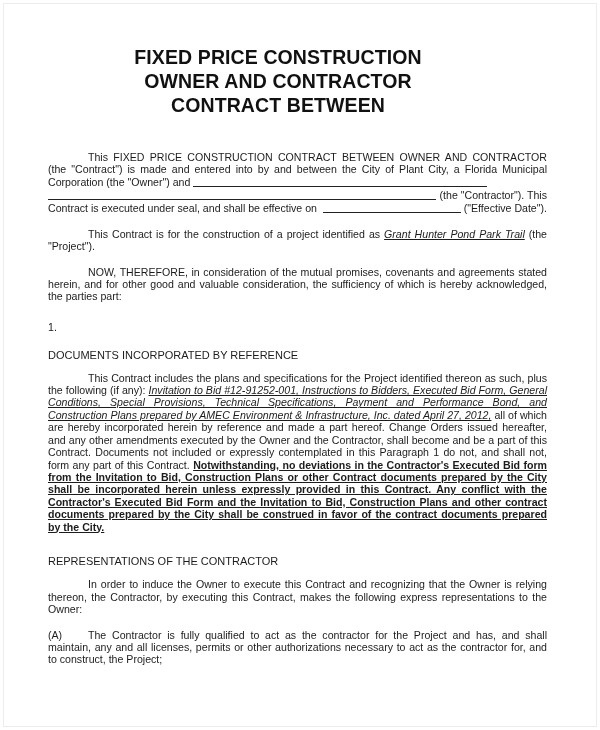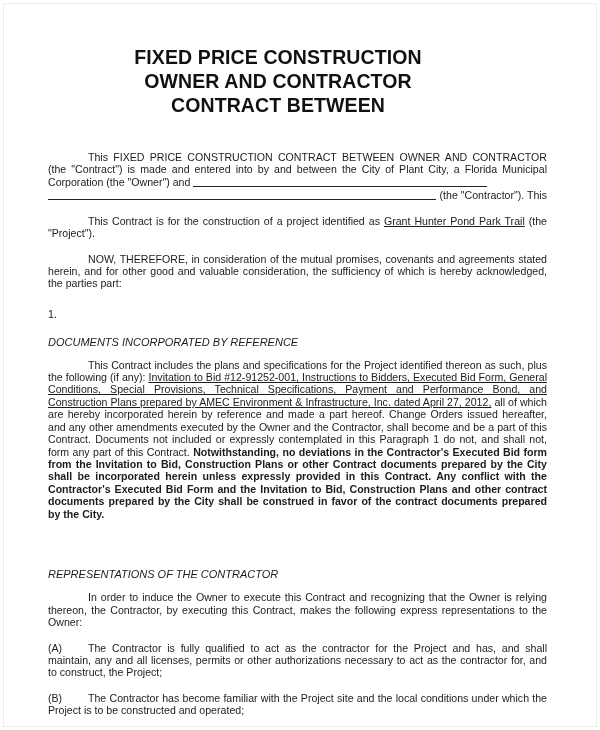--- a/index.html
+++ b/index.html
@@ -3,27 +3,27 @@
 <meta charset="utf-8">
 <style>
   html, body { margin: 0; padding: 0; background: #ffffff; }
   body { width: 600px; height: 730px; overflow: hidden; position: relative; font-family: "Liberation Sans", sans-serif; color: #1a1a1a; }
   .page { position: absolute; left: 3px; top: 3px; width: 592px; height: 722px; border: 1px solid #ececec; background: #fff; }
   .title { position: absolute; left: 0; top: 45px; width: 556px; text-align: center; font-weight: bold; font-size: 19.5px; line-height: 24px; color: #111; letter-spacing: 0.1px; }
   .title div { white-space: nowrap; }
   .body { position: absolute; left: 48px; top: 151px; width: 499px; font-size: 10.6px; line-height: 12.4px; color: #1c1c1c; }
   p { margin: 0; text-align: justify; text-align-last: left; }
   .indent { text-indent: 40px; }
-  .u { text-decoration: underline; }
-  .b { font-weight: bold; }
+  .u { text-decoration: underline; font-style: italic; }
+  .b { font-weight: bold; text-decoration: underline; }
   .row { display: flex; align-items: flex-end; white-space: nowrap; }
   .row .fill { flex: 1; border-bottom: 1px solid #222; height: 10px; margin: 0 3px 2px 3px; }
   .gap { height: 13px; }
   .sec-num { text-align: center; margin-top: 18px; }
-  .sec-title { text-align: center; margin-top: 16px; font-size: 11px; font-style: italic; }
+  .sec-title { text-align: center; margin-top: 16px; font-size: 11px; }
 </style>
 </head>
 <body>
 
 <div class="page"></div>
 
 <div class="title">
   <div>FIXED PRICE CONSTRUCTION</div>
   <div>OWNER AND CONTRACTOR</div>
   <div>CONTRACT BETWEEN</div>
@@ -35,44 +35,48 @@
     <p class="indent" style="text-align-last: justify;">This FIXED PRICE CONSTRUCTION CONTRACT BETWEEN OWNER AND CONTRACTOR</p>
     <p style="text-align-last: justify;">(the "Contract") is made and entered into by and between the City of Plant City, a Florida Municipal</p>
     <div class="row">
       <span>Corporation (the "Owner") and</span>
       <span class="fill" style="margin-right: 60px;"></span>
     </div>
     <div class="row">
       <span class="fill" style="margin-left:0; margin-right: 4px;"></span>
       <span>(the "Contractor").   This</span>
     </div>
+    <div class="row">
+      <span>Contract is executed under seal, and shall be effective on</span>
+      <span class="fill" style="margin-left: 6px;"></span>
+      <span>("Effective Date").</span>
+    </div>
   </div>
 
   <div class="gap"></div>
 
   <p class="indent"><span>This Contract is for the construction of a project identified as </span><span class="u">Grant Hunter Pond Park Trail</span><span> (the "Project").</span></p>
 
   <div class="gap"></div>
 
   <p class="indent">NOW, THEREFORE, in consideration of the mutual promises, covenants and agreements stated herein, and for other good and valuable consideration, the sufficiency of which is hereby acknowledged, the parties part:</p>
 
   <p class="sec-num">1.</p>
   <p class="sec-title">DOCUMENTS INCORPORATED BY REFERENCE</p>
 
   <div style="height: 10px;"></div>
 
   <p class="indent"><span>This Contract includes the plans and specifications for the Project identified thereon as such, plus the following (if any): </span><span class="u">Invitation to Bid #12-91252-001, Instructions to Bidders, Executed Bid Form, General Conditions, Special Provisions, Technical Specifications, Payment and Performance Bond, and Construction Plans prepared by AMEC Environment &amp; Infrastructure, Inc. dated April 27, 2012,</span><span> all of which are hereby incorporated herein by reference and made a part hereof.  Change Orders issued hereafter, and any other amendments executed by the Owner and the Contractor, shall become and be a part of this Contract.  Documents not included or expressly contemplated in this Paragraph 1 do not, and shall not, form any part of this Contract. </span><span class="b">Notwithstanding, no deviations in the Contractor's Executed Bid form from the Invitation to Bid, Construction Plans or other Contract documents prepared by the City shall be incorporated herein unless expressly provided in this Contract. Any conflict with the Contractor's Executed Bid Form and the Invitation to Bid, Construction Plans and other contract documents prepared by the City shall be construed in favor of the contract documents prepared by the City.</span></p>
 
-  <p class="sec-title" style="margin-top: 48px;">REPRESENTATIONS OF THE CONTRACTOR</p>
+  <p class="sec-title" style="margin-top: 22px;">REPRESENTATIONS OF THE CONTRACTOR</p>
 
   <div style="height: 11px;"></div>
 
   <p class="indent">In order to induce the Owner to execute this Contract and recognizing that the Owner is relying thereon, the Contractor, by executing this Contract, makes the following express representations to the Owner:</p>
 
   <div class="gap"></div>
 
   <p><span class="lbl" style="display:inline-block; width:40px;">(A)</span><span>The Contractor is fully qualified to act as the contractor for the Project and has, and shall maintain, any and all licenses, permits or other authorizations necessary to act as the contractor for, and to construct, the Project;</span></p>
 
   <div class="gap"></div>
 
-  <p><span class="lbl" style="display:inline-block; width:40px;">(B)</span><span>The Contractor has become familiar with the Project site and the local conditions under which the Project is to be constructed and operated;</span></p>
 
 </div>
 
 </body></html>

